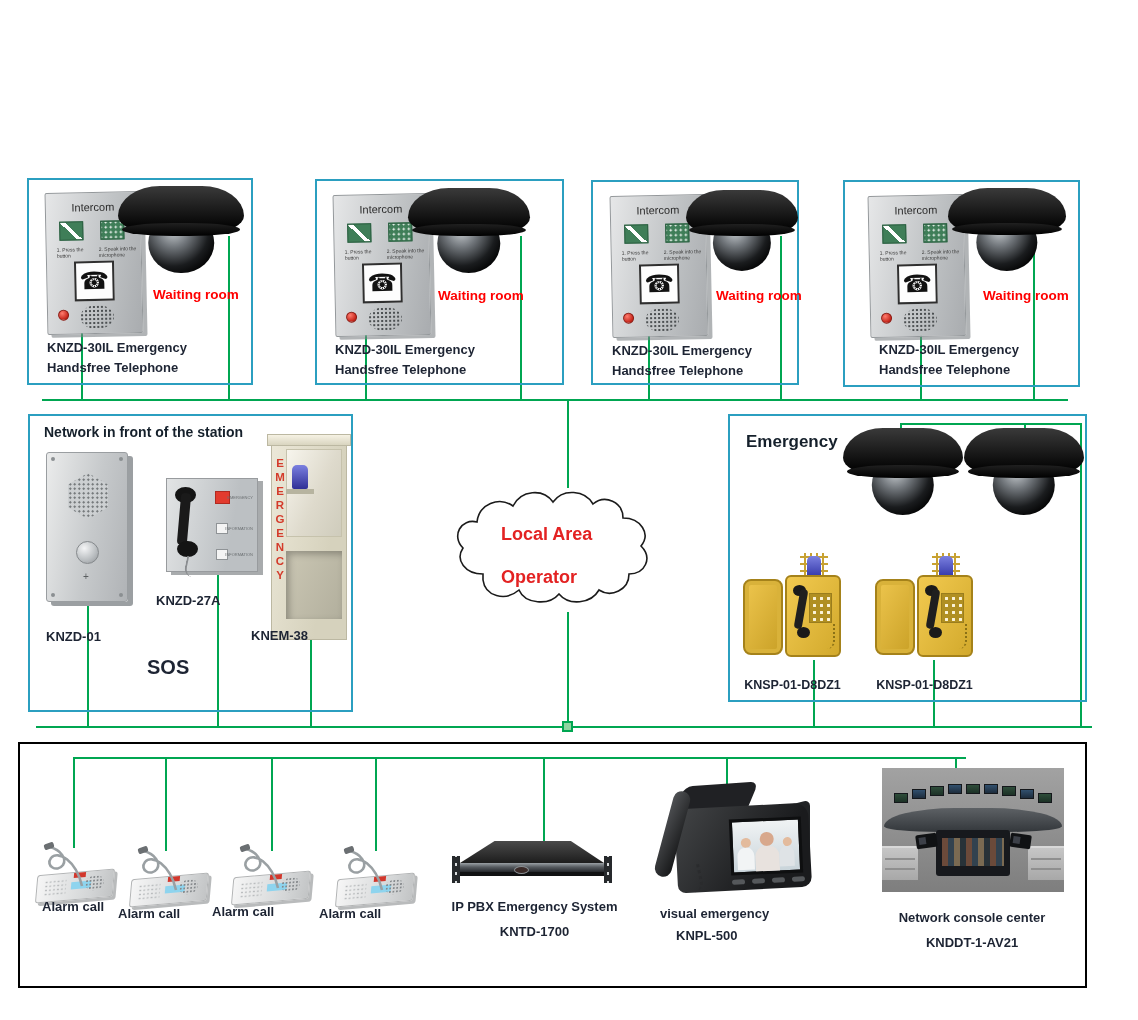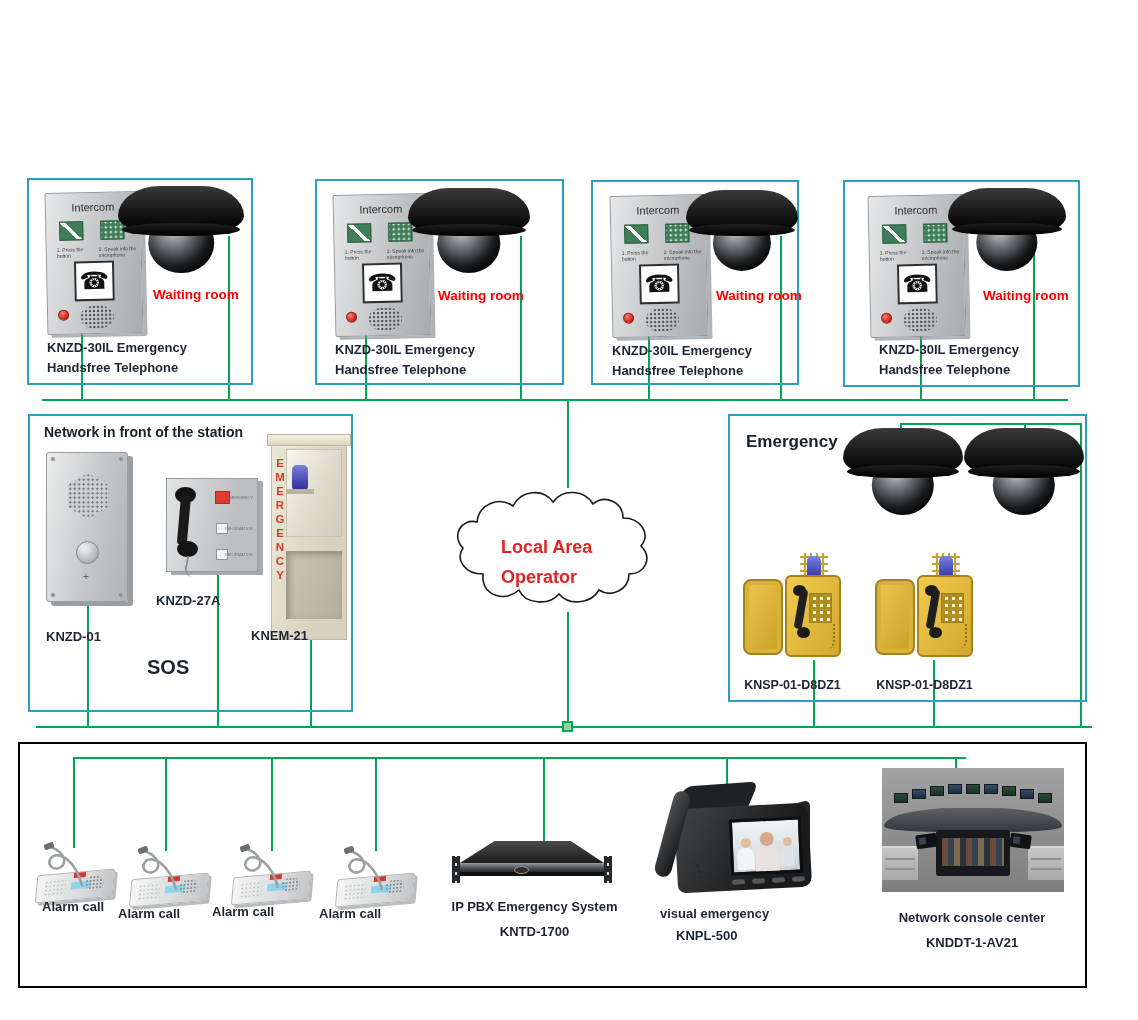--- a/index.html
+++ b/index.html
@@ -335,29 +335,29 @@
     <div class="knem-cap"></div>
     <div class="knem-window"></div>
     <div class="knem-beacon"></div>
     <div class="knem-beacon-base"></div>
     <div class="knem-text">EMERGENCY</div>
     <div class="knem-lower"></div>
   </div>
 
   <div class="lbl" style="left:46px;top:629px">KNZD-01</div>
   <div class="lbl" style="left:156px;top:593px">KNZD-27A</div>
-  <div class="lbl" style="left:251px;top:628px">KNEM-21</div>
+  <div class="lbl" style="left:251px;top:628px">KNEM-38</div>
   <div class="lbl" style="left:147px;top:656px;font-size:20px">SOS</div>
 
   <svg class="cloud-svg" style="left:447px;top:478px" width="218" height="146" viewBox="0 0 218 146">
     <path d="M36 96 C18 96 8 82 16 70 C4 58 14 40 30 44 C32 26 52 18 66 28 C74 12 96 10 106 24
              C116 10 138 12 146 26 C158 16 176 24 176 40 C194 40 204 56 194 68 C206 80 198 96 182 96
              C182 112 164 120 152 112 C144 126 122 128 112 116 C102 128 78 126 72 112 C58 124 38 118 36 102 Z" fill="#ffffff" stroke="#1b1b1b" stroke-width="1.6"></path>
   </svg>
-  <div class="cloud-txt" style="left:501px;top:537px">Local Area</div>
+  <div class="cloud-txt" style="left:501px;top:524px">Local Area</div>
   <div class="cloud-txt" style="left:501px;top:567px">Operator</div>
 
   <div class="sec-title" style="left:746px;top:432px;font-size:17px">Emergency</div>
 
   <div class="cam" style="left:843px;top:428px;width:120px;height:84px">
     <div class="cam-dome"></div>
     <div class="cam-body"></div>
     <div class="cam-rim"></div>
   </div>
   <div class="cam" style="left:964px;top:428px;width:120px;height:84px">

